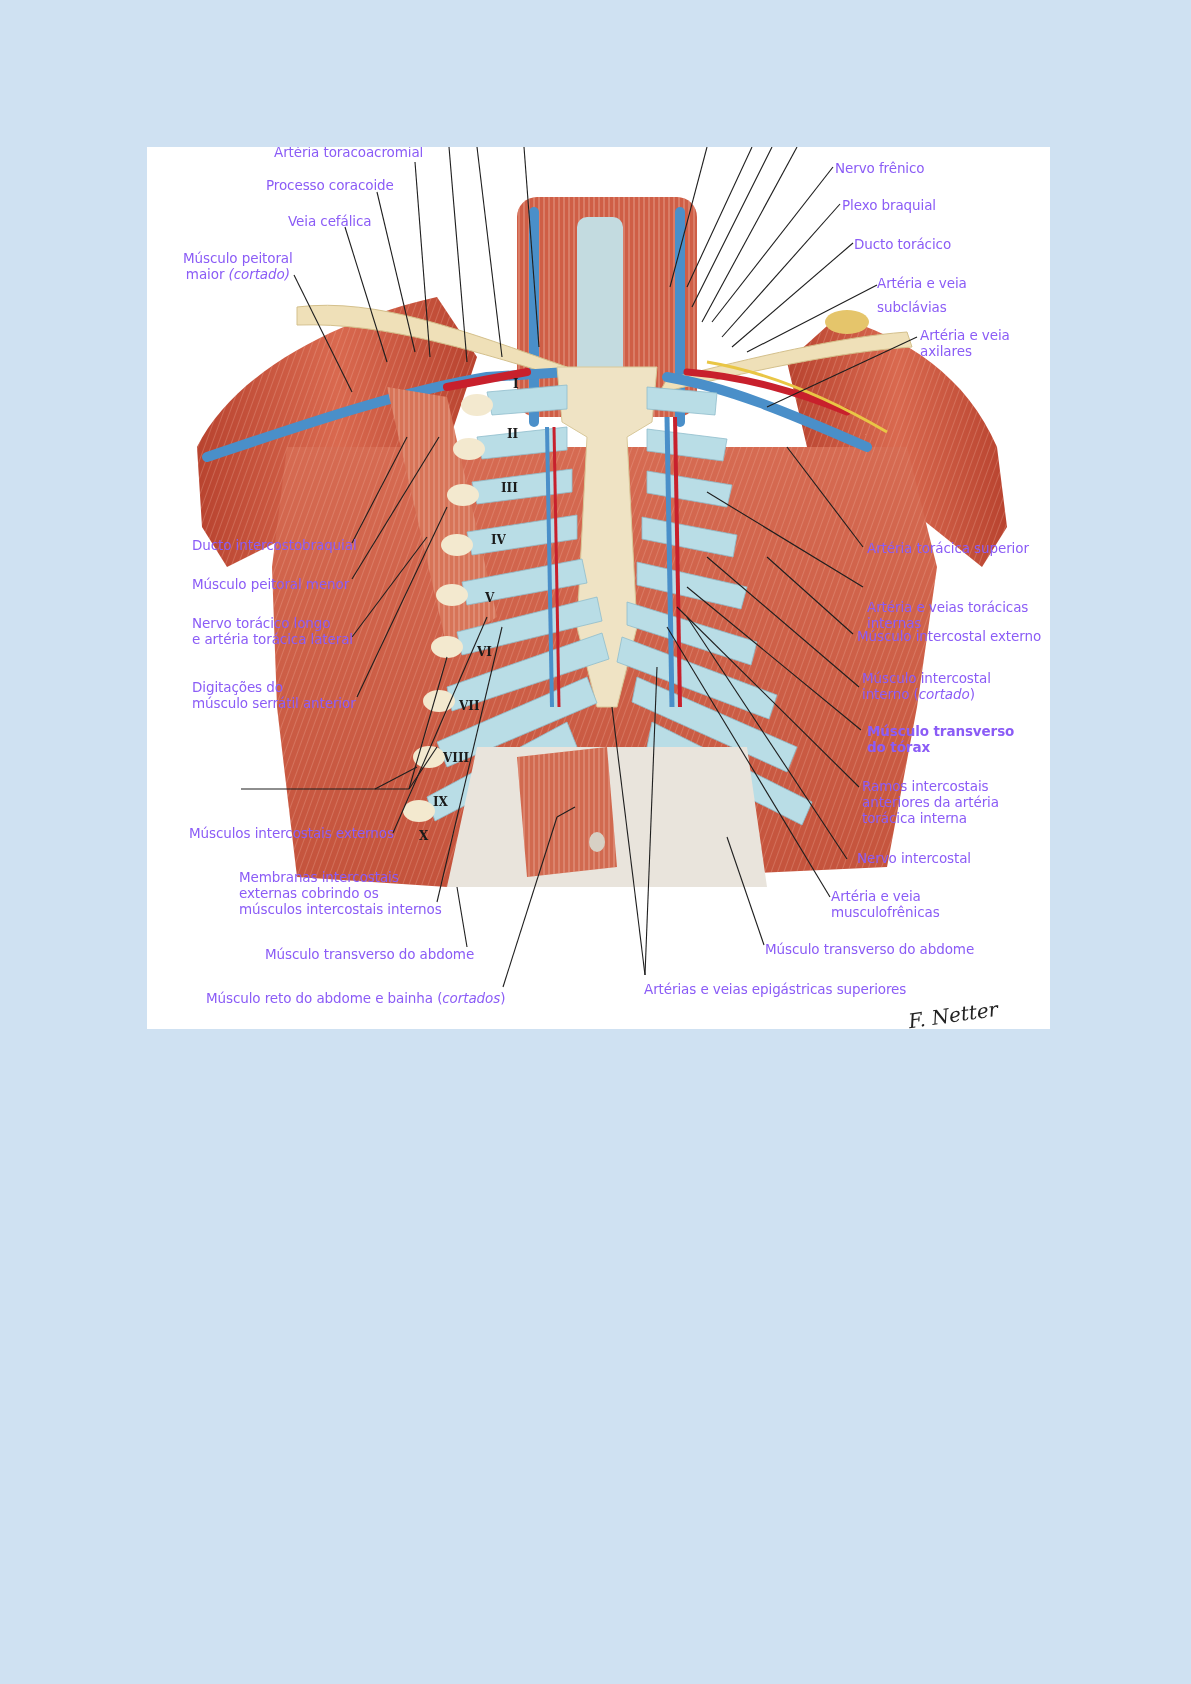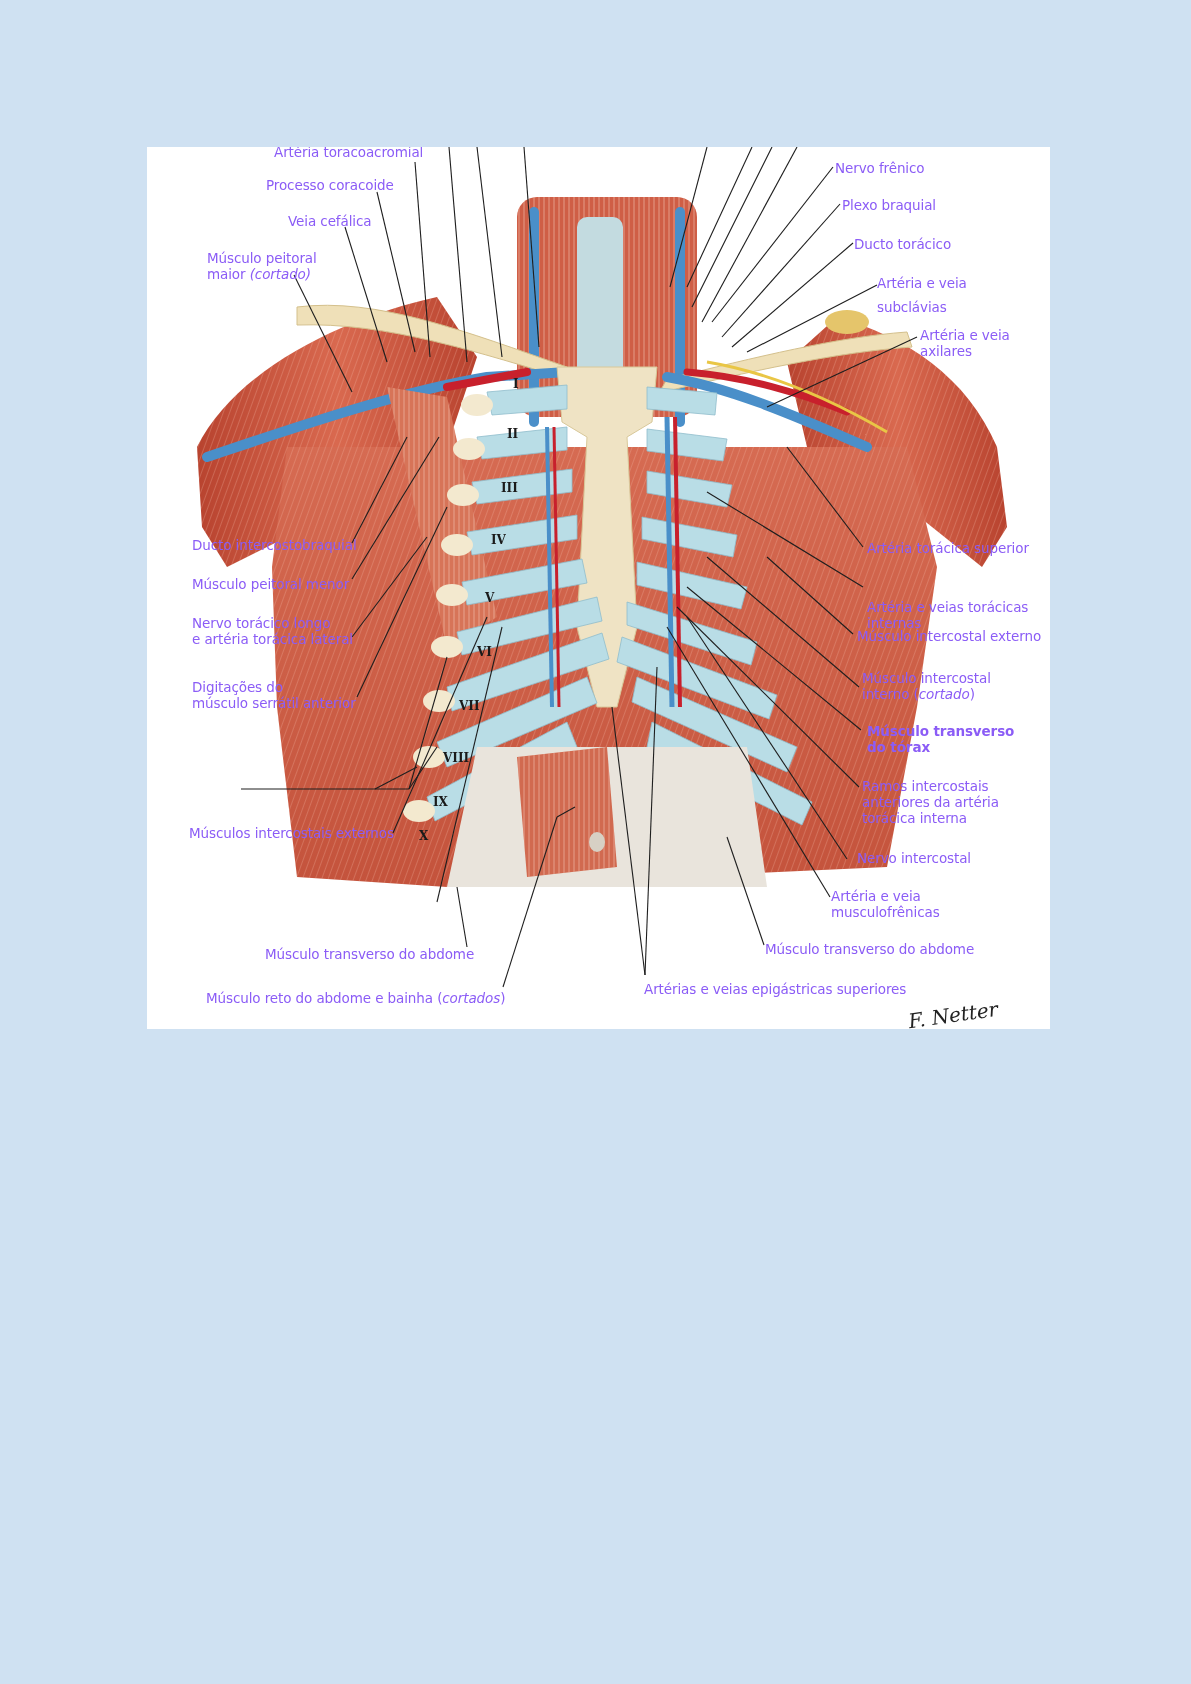--- a/index.html
+++ b/index.html
@@ -199,35 +199,40 @@
   <span class="numeral" style="left:338px;top:444px;">V</span>
   <span class="numeral" style="left:330px;top:498px;">VI</span>
   <span class="numeral" style="left:312px;top:552px;">VII</span>
   <span class="numeral" style="left:296px;top:604px;">VIII</span>
   <span class="numeral" style="left:286px;top:648px;">IX</span>
   <span class="numeral" style="left:272px;top:682px;">X</span>
 
   <div class="lbl" style="left:127px;top:-3px;">Artéria toracoacromial</div>
   <div class="lbl" style="left:119px;top:30px;">Processo coracoide</div>
   <div class="lbl" style="left:116px;top:66px;margin-left:25px;">Veia cefálica</div>
-  <div class="lbl" style="left:60px;top:103px;">
+  <div class="lbl" style="left:36px;top:103px;text-align:center;">
     <div>Músculo peitoral</div>
     <div><span>maior </span><span class="it">(cortado)</span></div>
   </div>
   <div class="lbl" style="left:45px;top:390px;">Ducto intercostobraquial</div>
   <div class="lbl" style="left:45px;top:429px;">Músculo peitoral menor</div>
   <div class="lbl" style="left:45px;top:468px;">
     <div>Nervo torácico longo</div>
     <div>e artéria torácica lateral</div>
   </div>
   <div class="lbl" style="left:45px;top:532px;">
     <div>Digitações do</div>
     <div>músculo serrátil anterior</div>
   </div>
   <div class="lbl" style="left:42px;top:678px;">Músculos intercostais externos</div>
+  <div class="lbl" style="left:92px;top:722px;">
+    <div>Membranas intercostais</div>
+    <div>externas cobrindo os</div>
+    <div>músculos intercostais internos</div>
+  </div>
   <div class="lbl" style="left:118px;top:799px;">Músculo transverso do abdome</div>
   <div class="lbl" style="left:59px;top:843px;text-align:right;">
     <span>Músculo reto do abdome e bainha (</span><span class="it">cortados</span><span>)</span>
   </div>
 
   <div class="lbl" style="left:688px;top:13px;">Nervo frênico</div>
   <div class="lbl" style="left:695px;top:50px;">Plexo braquial</div>
   <div class="lbl" style="left:707px;top:89px;">Ducto torácico</div>
   <div class="lbl" style="left:730px;top:128px;">
     <div>Artéria e veia</div>

